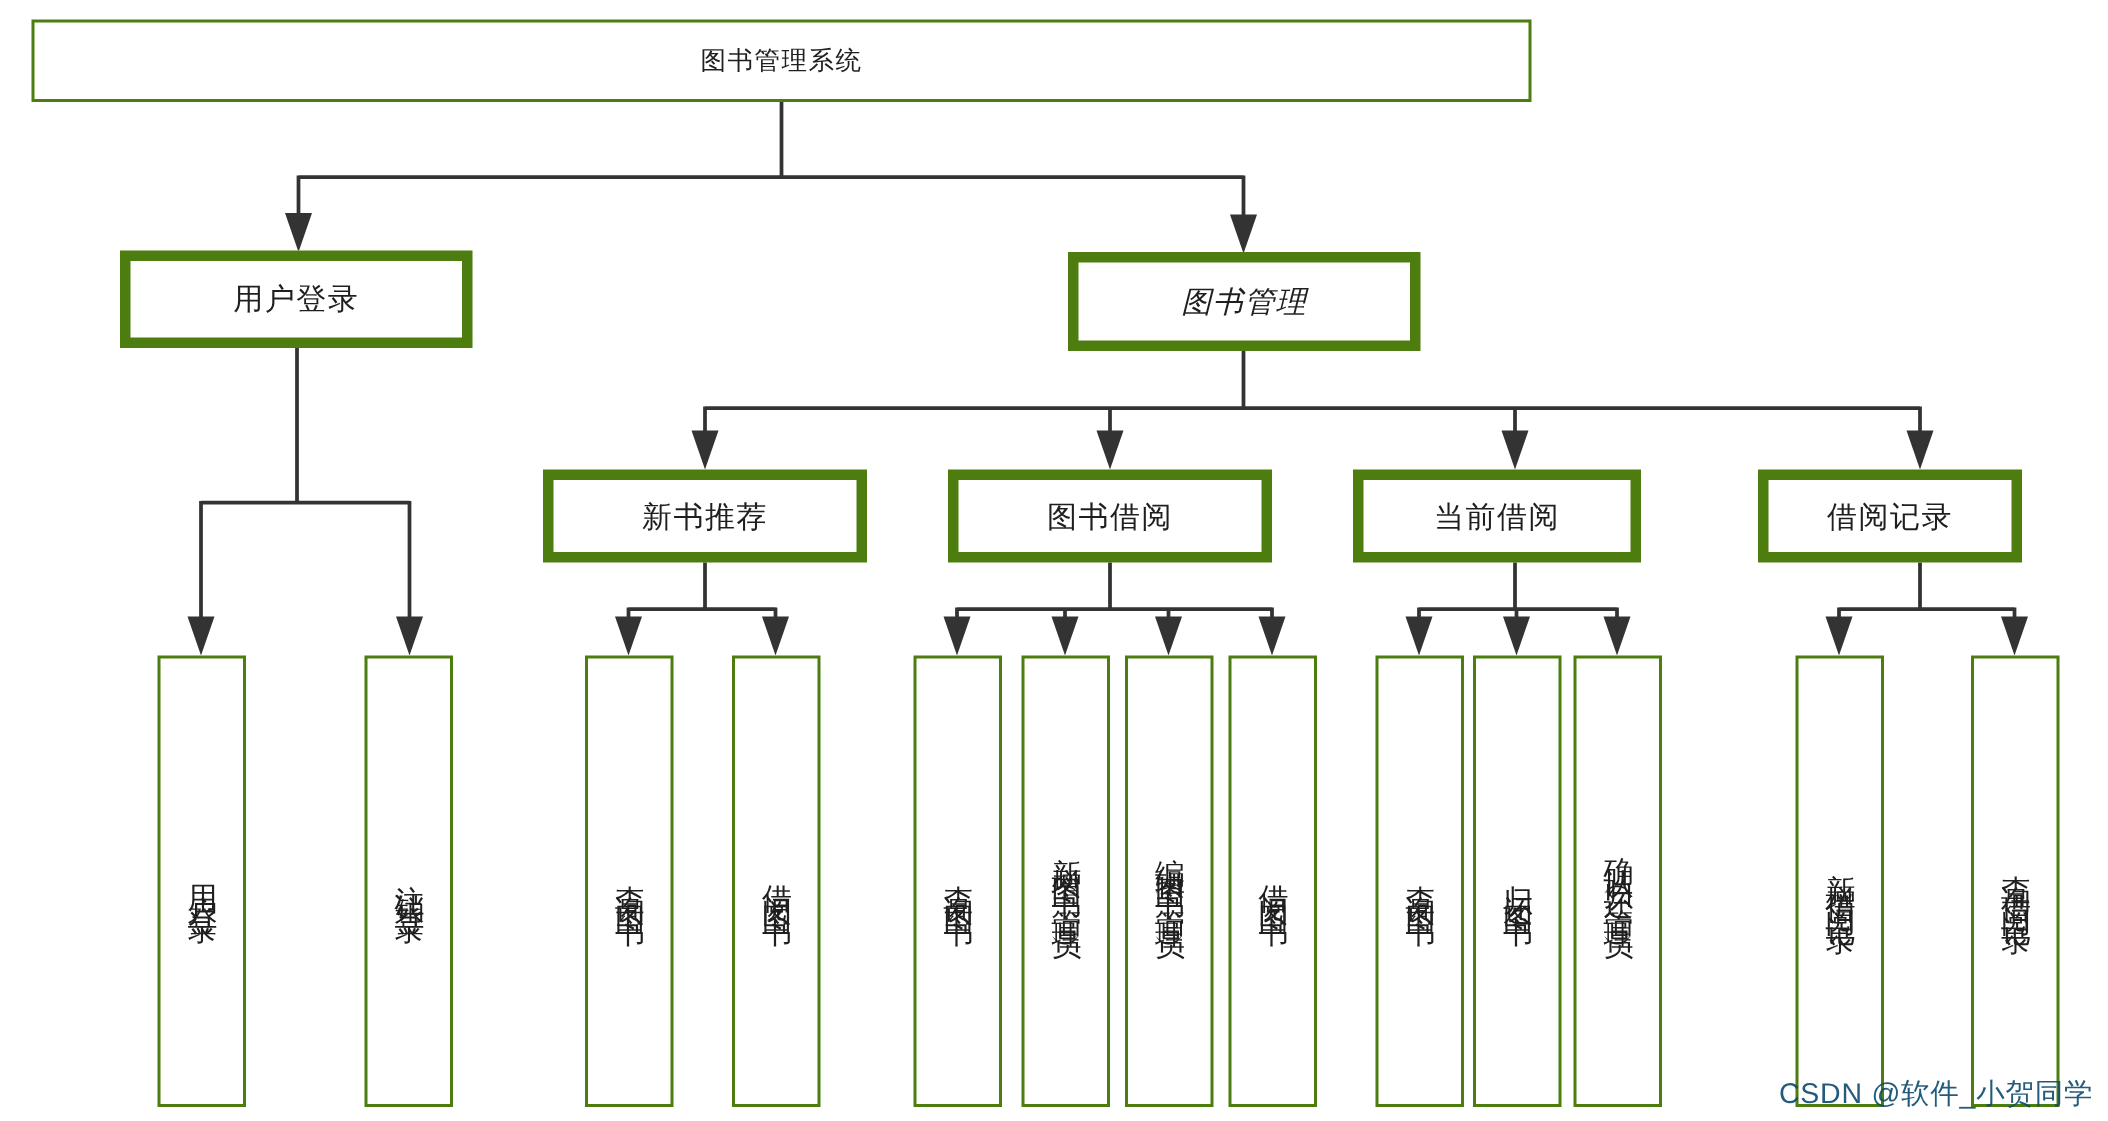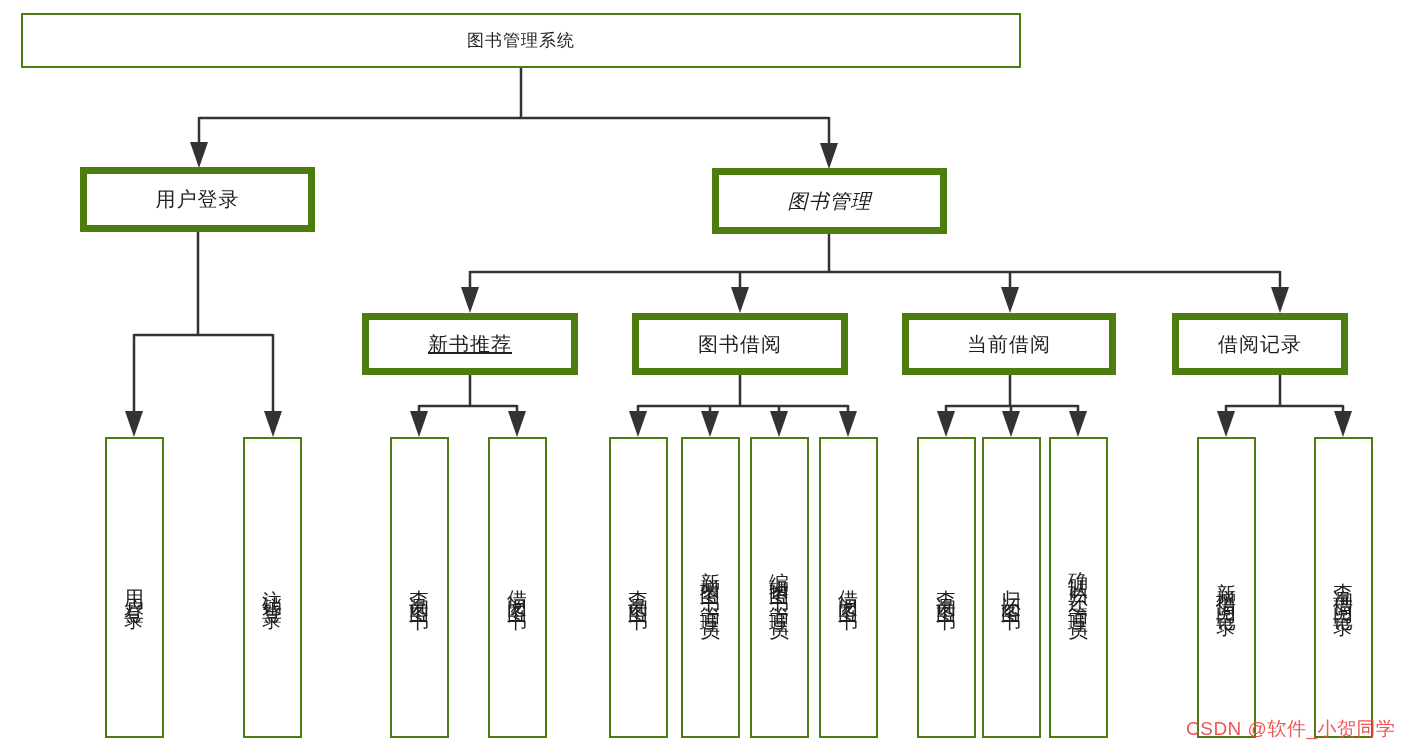--- a/index.html
+++ b/index.html
@@ -51,21 +51,21 @@
     text-orientation: mixed;
     letter-spacing: 7px;
     line-height: 1;
     text-align: center;
   }
   .watermark {
     position: absolute;
     left: 1186px;
     top: 716px;
     font-size: 19px;
-    color: #ef4444;
+    color: #0c4a6e;
     opacity: 0.9;
     z-index: 3;
     white-space: nowrap;
     letter-spacing: 0.5px;
   }
 </style>
 </head>
 <body>
 
 <div class="stage">
@@ -99,23 +99,23 @@
       <polygon points="1217,411 1235,411 1226,437"></polygon>
       <polygon points="1334,411 1352,411 1343,437"></polygon>
     </g>
   </svg>
 
   <div class="box root" style="left:21px; top:13px; width:1000px; height:55px;">图书管理系统</div>
 
   <div class="box lvl" style="left:80px; top:167px; width:235px; height:65px;">用户登录</div>
   <div class="box lvl" style="left:712px; top:168px; width:235px; height:66px;font-style:italic;">图书管理</div>
 
-  <div class="box lvl" style="left:362px; top:313px; width:216px; height:62px;text-decoration:underline;">新书推荐</div>
+  <div class="box lvl" style="left:362px; top:313px; width:216px; height:62px;">新书推荐</div>
   <div class="box lvl" style="left:632px; top:313px; width:216px; height:62px;">图书借阅</div>
-  <div class="box lvl" style="left:902px; top:313px; width:214px; height:62px;">当前借阅</div>
+  <div class="box lvl" style="left:902px; top:313px; width:192px; height:62px;">当前借阅</div>
   <div class="box lvl" style="left:1172px; top:313px; width:176px; height:62px;">借阅记录</div>
 
   <div class="box leaf" style="left:105px;">用户登录</div>
   <div class="box leaf" style="left:243px;">注销登录</div>
 
   <div class="box leaf" style="left:390px;">查询图书</div>
   <div class="box leaf" style="left:488px;">借阅图书</div>
 
   <div class="box leaf" style="left:609px;">查询图书</div>
   <div class="box leaf" style="left:681px;">新增图书（管理员）</div>

